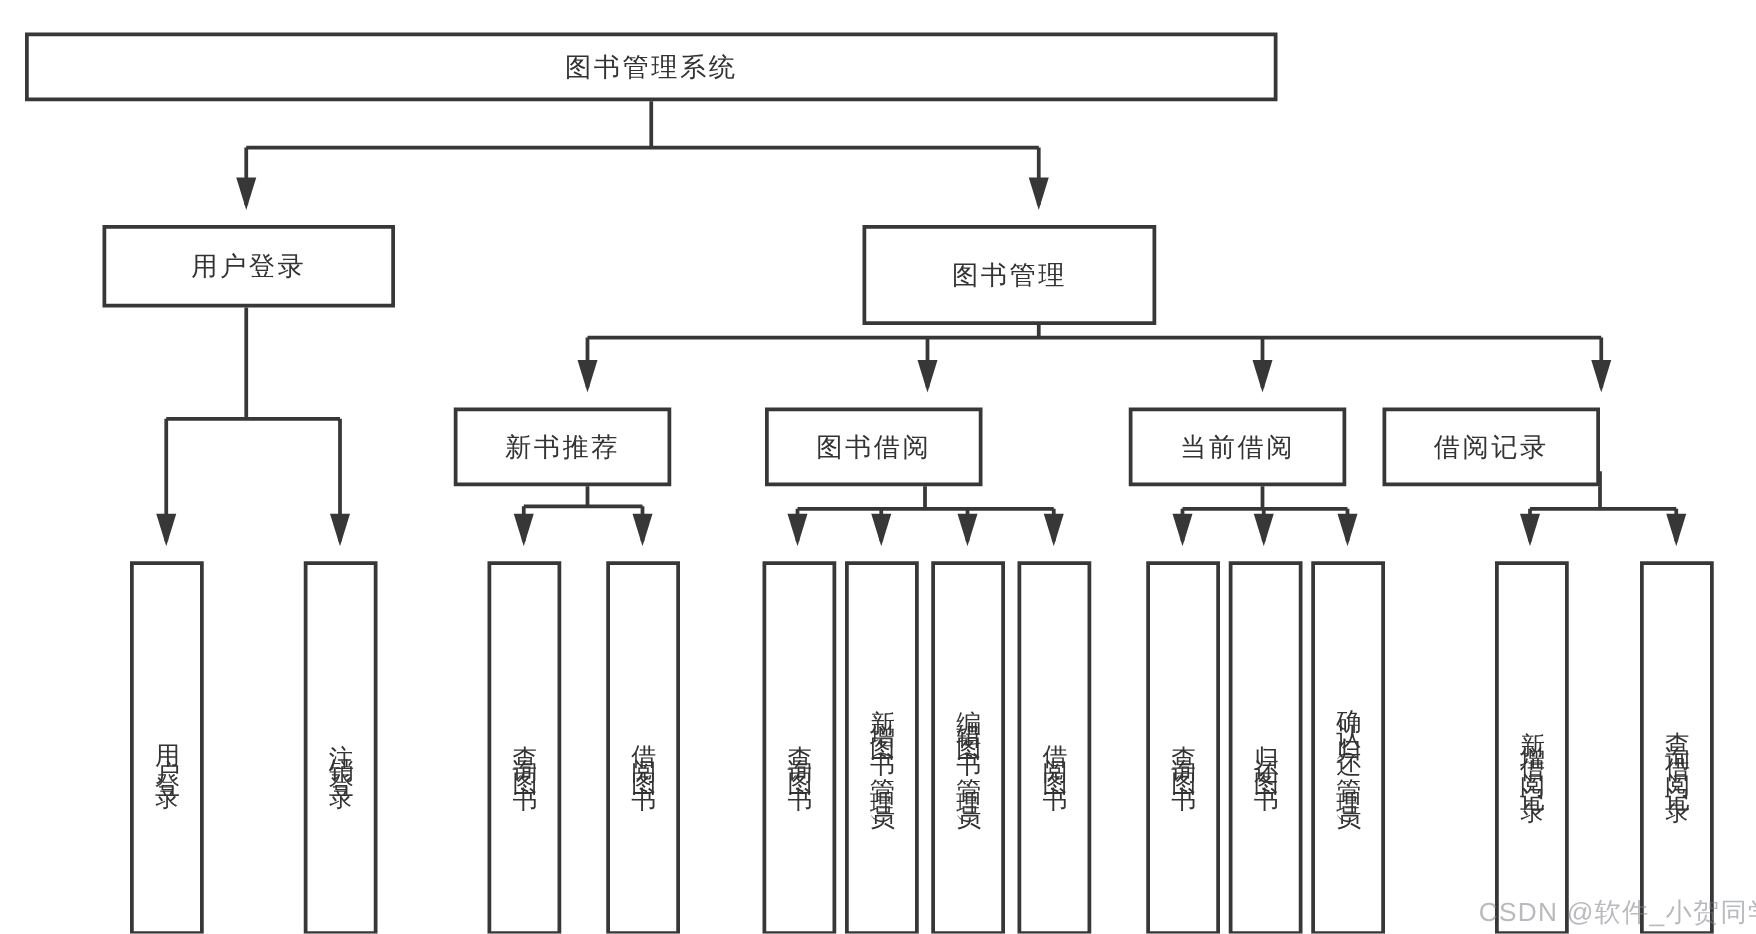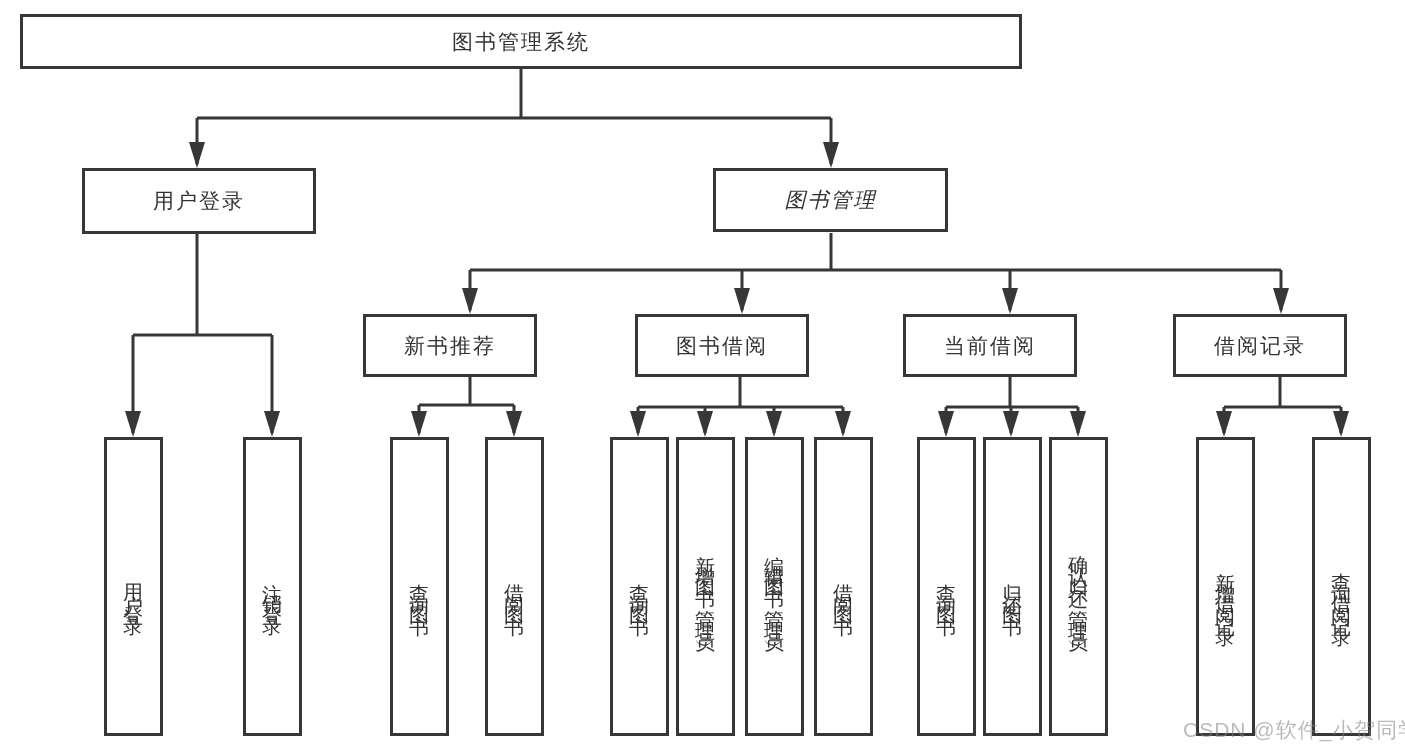--- a/index.html
+++ b/index.html
@@ -20,39 +20,40 @@
     position: absolute;
     box-sizing: border-box;
     border: 3px solid #373737;
     background: #ffffff;
     color: #333333;
     display: flex;
     align-items: center;
     justify-content: center;
     font-size: 21px;
     letter-spacing: 2px;
+    margin-top: 12px;
   }
   .box.v {
     writing-mode: vertical-rl;
     text-orientation: mixed;
     font-size: 20px;
     letter-spacing: 11px;
     line-height: 1;
     padding-top: 6px;
   }
   
   .n-root   { left: 20px;  top: 14px;  width: 1002px; height: 55px; }
   .n-login  { left: 82px;  top: 168px; width: 234px;  height: 66px; }
-  .n-mgmt   { left: 713px; top: 168px; width: 235px;  height: 64px; font-style: italic; }
+  .n-mgmt   { left: 690px; top: 168px; width: 235px;  height: 80px; }
   
   .n-l3     { top: 314px; height: 63px; width: 174px; }
   .n-recom  { left: 363px; }
-  .n-borrow { left: 635px; }
+  .n-borrow { left: 612px; }
   .n-current{ left: 903px; font-family: Liberation Serif, serif; }
-  .n-record { left: 1173px; text-align: center; }
+  .n-record { left: 1106px; text-align: center; }
   
   .leaf { top: 437px; height: 299px; width: 59px; }
   .lf-1a { left: 104px; }
   .lf-1b { left: 243px; }
   .lf-2a { left: 390px; }
   .lf-2b { left: 485px; }
   .lf-3a { left: 610px; }
   .lf-3b { left: 676px; }
   .lf-3c { left: 745px; }
   .lf-3d { left: 814px; }

